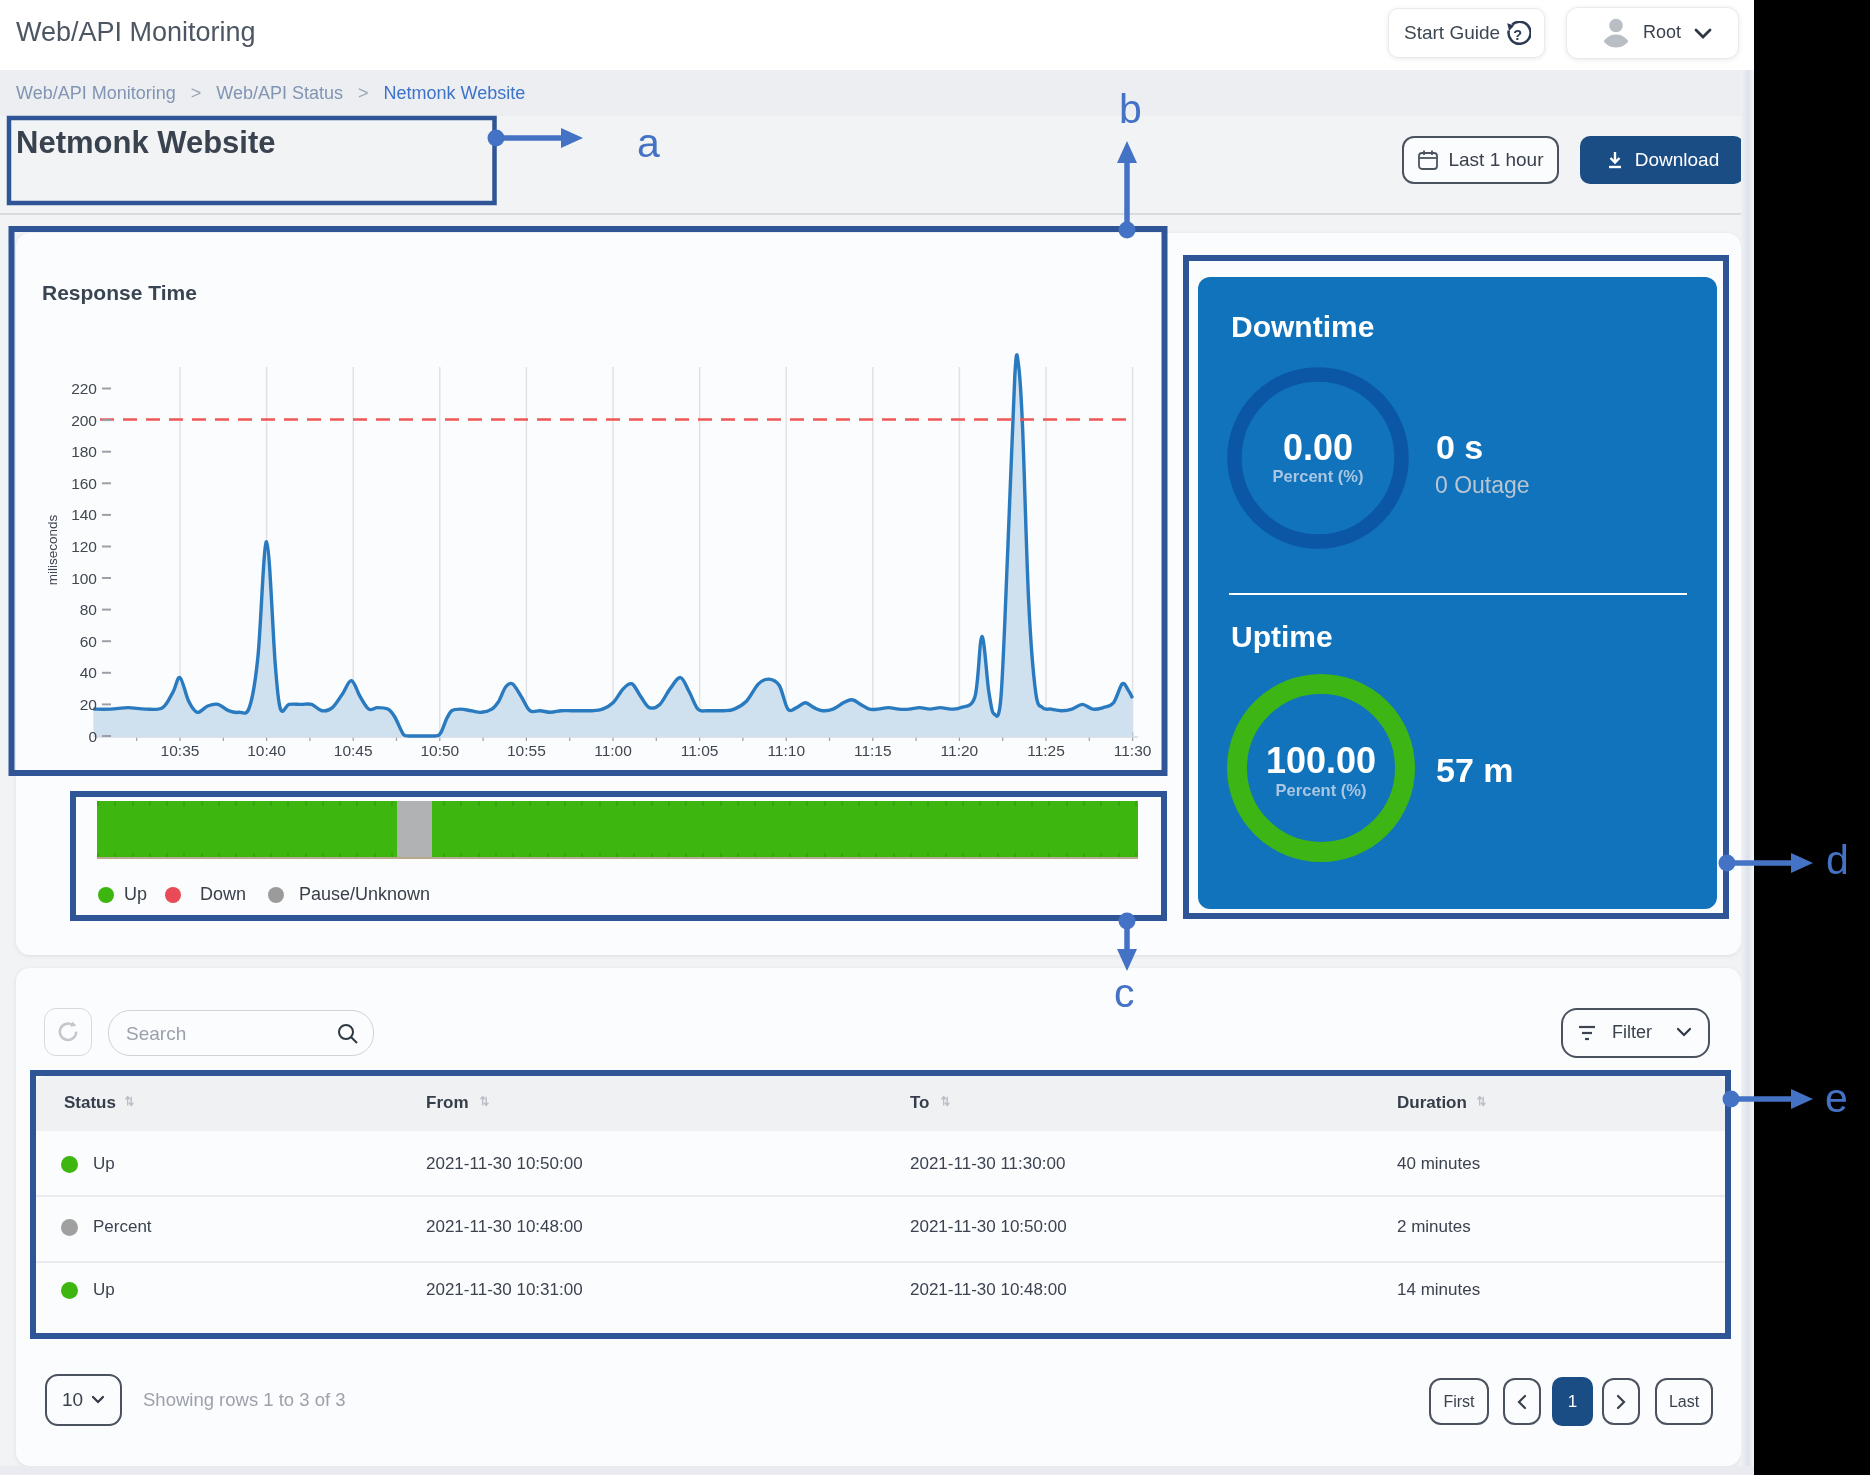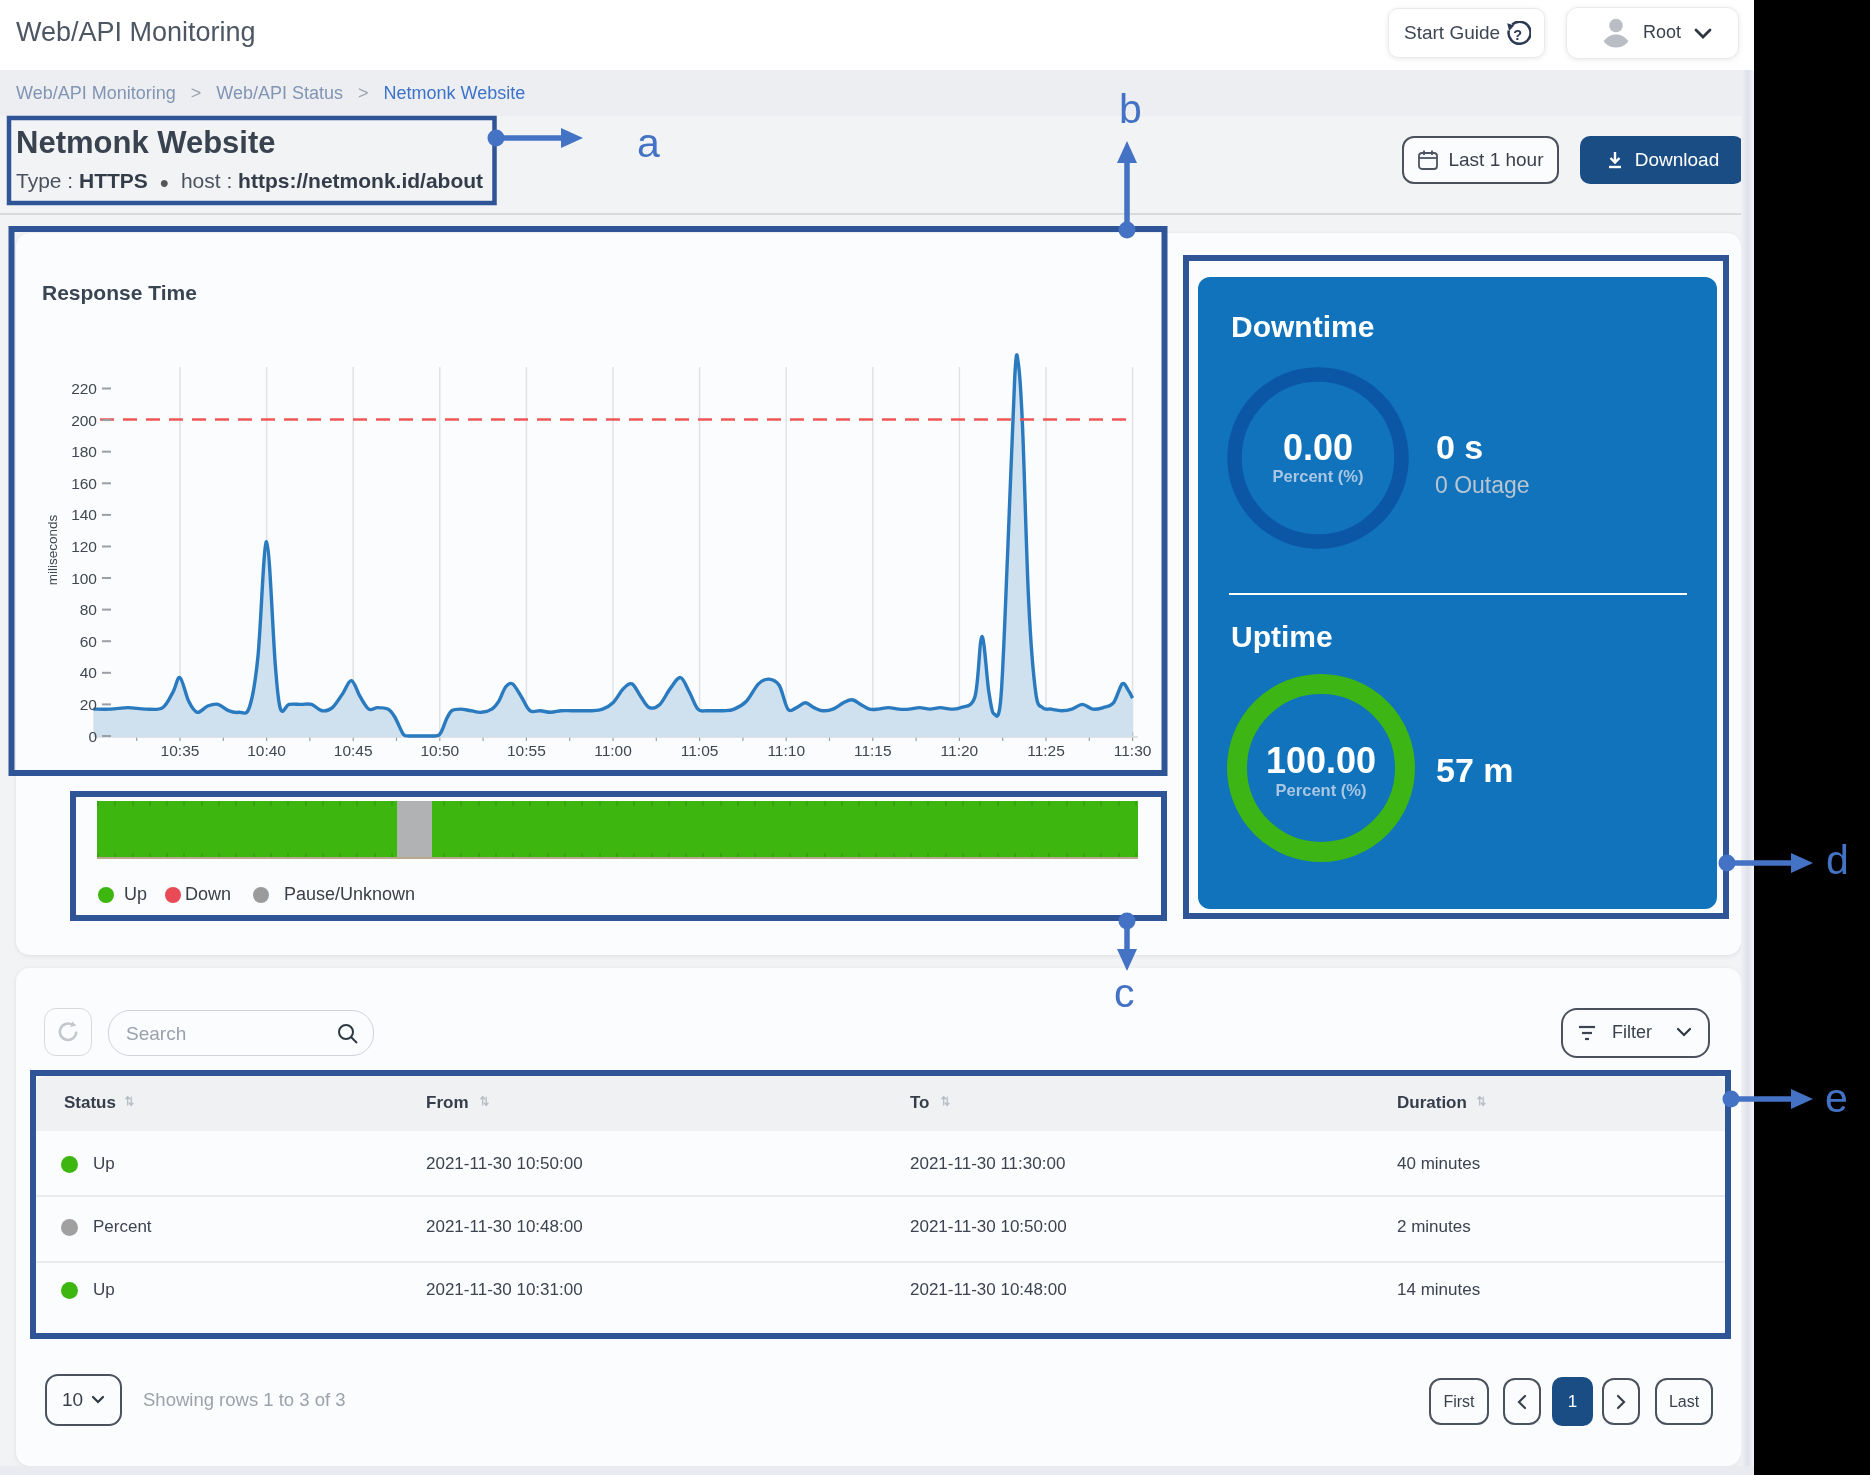--- a/index.html
+++ b/index.html
@@ -29,21 +29,20 @@
         <circle cx="16" cy="9.5" r="6.8" fill="#b9bdc4"></circle>
 <path d="M1.5 33 A 14.5 14.5 0 0 1 30.5 33 Z" fill="#b9bdc4"></path>
       </g>
 </svg>
 <div class="abs" style="left:1643px;top:22px;font-size:18px;color:#39424e">Root</div>
 <svg class="abs" style="left:1693px;top:27px" width="20" height="14" viewBox="0 0 20 14">
 <path d="M3 3 L10 10 L17 3" fill="none" stroke="#2f3842" stroke-width="2.8" stroke-linecap="round"></path>
 </svg>
 <div class="abs" style="left:16px;top:83px;font-size:18px;color:#8195b3">Web/API Monitoring&nbsp;&nbsp; <span style="color:#9aa3ae">&gt;</span> &nbsp;&nbsp;Web/API Status&nbsp;&nbsp; <span style="color:#9aa3ae">&gt;</span> &nbsp;&nbsp;<span style="color:#3c73c9">Netmonk Website</span></div>
 <div class="abs" style="left:16px;top:125px;font-size:31px;font-weight:bold;color:#39434f">Netmonk Website</div>
-<div class="abs" style="left:16px;top:169px;font-size:21px;color:#4a5260">Type : <b style="color:#333c49">HTTPS</b> &nbsp;<span style="font-size:16px;color:#555">●</span>&nbsp; host : <b style="color:#333c49">https://netmonk.id/about</b></div>
 <div class="btn" style="left:1402px;top:136px;width:157px;height:48px">
 <svg width="22" height="22" viewBox="0 0 22 22" style="margin-right:9px">
 <rect x="2" y="4" width="18" height="16" rx="3" fill="none" stroke="#4b545f" stroke-width="1.8"></rect>
 <line x1="2" y1="9" x2="20" y2="9" stroke="#4b545f" stroke-width="1.8"></line>
 <line x1="7" y1="1.5" x2="7" y2="6" stroke="#4b545f" stroke-width="1.8"></line>
 <line x1="15" y1="1.5" x2="15" y2="6" stroke="#4b545f" stroke-width="1.8"></line>
 </svg>
 <span style="font-size:19px">Last 1 hour</span>
     </div>
 <div class="abs" style="left:1580px;top:136px;width:164px;height:48px;background:#1b4d85;border-radius:10px;display:flex;align-items:center;justify-content:center">
@@ -59,21 +58,21 @@
 <div class="abs" style="left:97px;top:801px;width:1041px;height:56px;background:#3db60f;z-index:3">
       <div style="position:absolute;left:0;top:0;width:100%;height:5px;background:repeating-linear-gradient(90deg,#37a50d 0 2px,transparent 2px 17.3px)"></div>
       <div style="position:absolute;left:0;bottom:0;width:100%;height:4px;background:repeating-linear-gradient(90deg,#37a50d 0 2px,transparent 2px 17.3px)"></div>
     </div>
     <div class="abs" style="left:97px;top:857px;width:1041px;height:2px;background:#b7a88e;z-index:3"></div>
 <div class="abs" style="left:397px;top:801px;width:35px;height:56px;background:#b0b2b4;z-index:3"></div>
 <div class="abs" style="left:98px;top:886px;height:17px;display:flex;align-items:center;z-index:3;font-size:18px;color:#39404a">
 <span style="width:16px;height:16px;border-radius:50%;background:#3db60f;display:inline-block"></span>
       <span style="margin:0 0 0 10px">Up</span>
 <span style="width:16px;height:16px;border-radius:50%;background:#e84a56;display:inline-block;margin-left:18px"></span>
-      <span style="margin-left:4px">Down</span>
+      <span style="margin-left:19px">Down</span>
 <span style="width:16px;height:16px;border-radius:50%;background:#9b9b9b;display:inline-block;margin-left:22px"></span>
       <span style="margin-left:15px">Pause/Unknown</span>
 </div>
     <svg style="position:absolute;left:0;top:0;z-index:3" width="1754" height="1475" viewBox="0 0 1754 1475">
 <line x1="180.0" y1="367" x2="180.0" y2="737" stroke="#e0e2e5" stroke-width="1.5"></line>
 <line x1="266.6" y1="367" x2="266.6" y2="737" stroke="#e0e2e5" stroke-width="1.5"></line>
 <line x1="353.2" y1="367" x2="353.2" y2="737" stroke="#e0e2e5" stroke-width="1.5"></line>
 <line x1="439.8" y1="367" x2="439.8" y2="737" stroke="#e0e2e5" stroke-width="1.5"></line>
 <line x1="526.4" y1="367" x2="526.4" y2="737" stroke="#e0e2e5" stroke-width="1.5"></line>
 <line x1="613.0" y1="367" x2="613.0" y2="737" stroke="#e0e2e5" stroke-width="1.5"></line>

